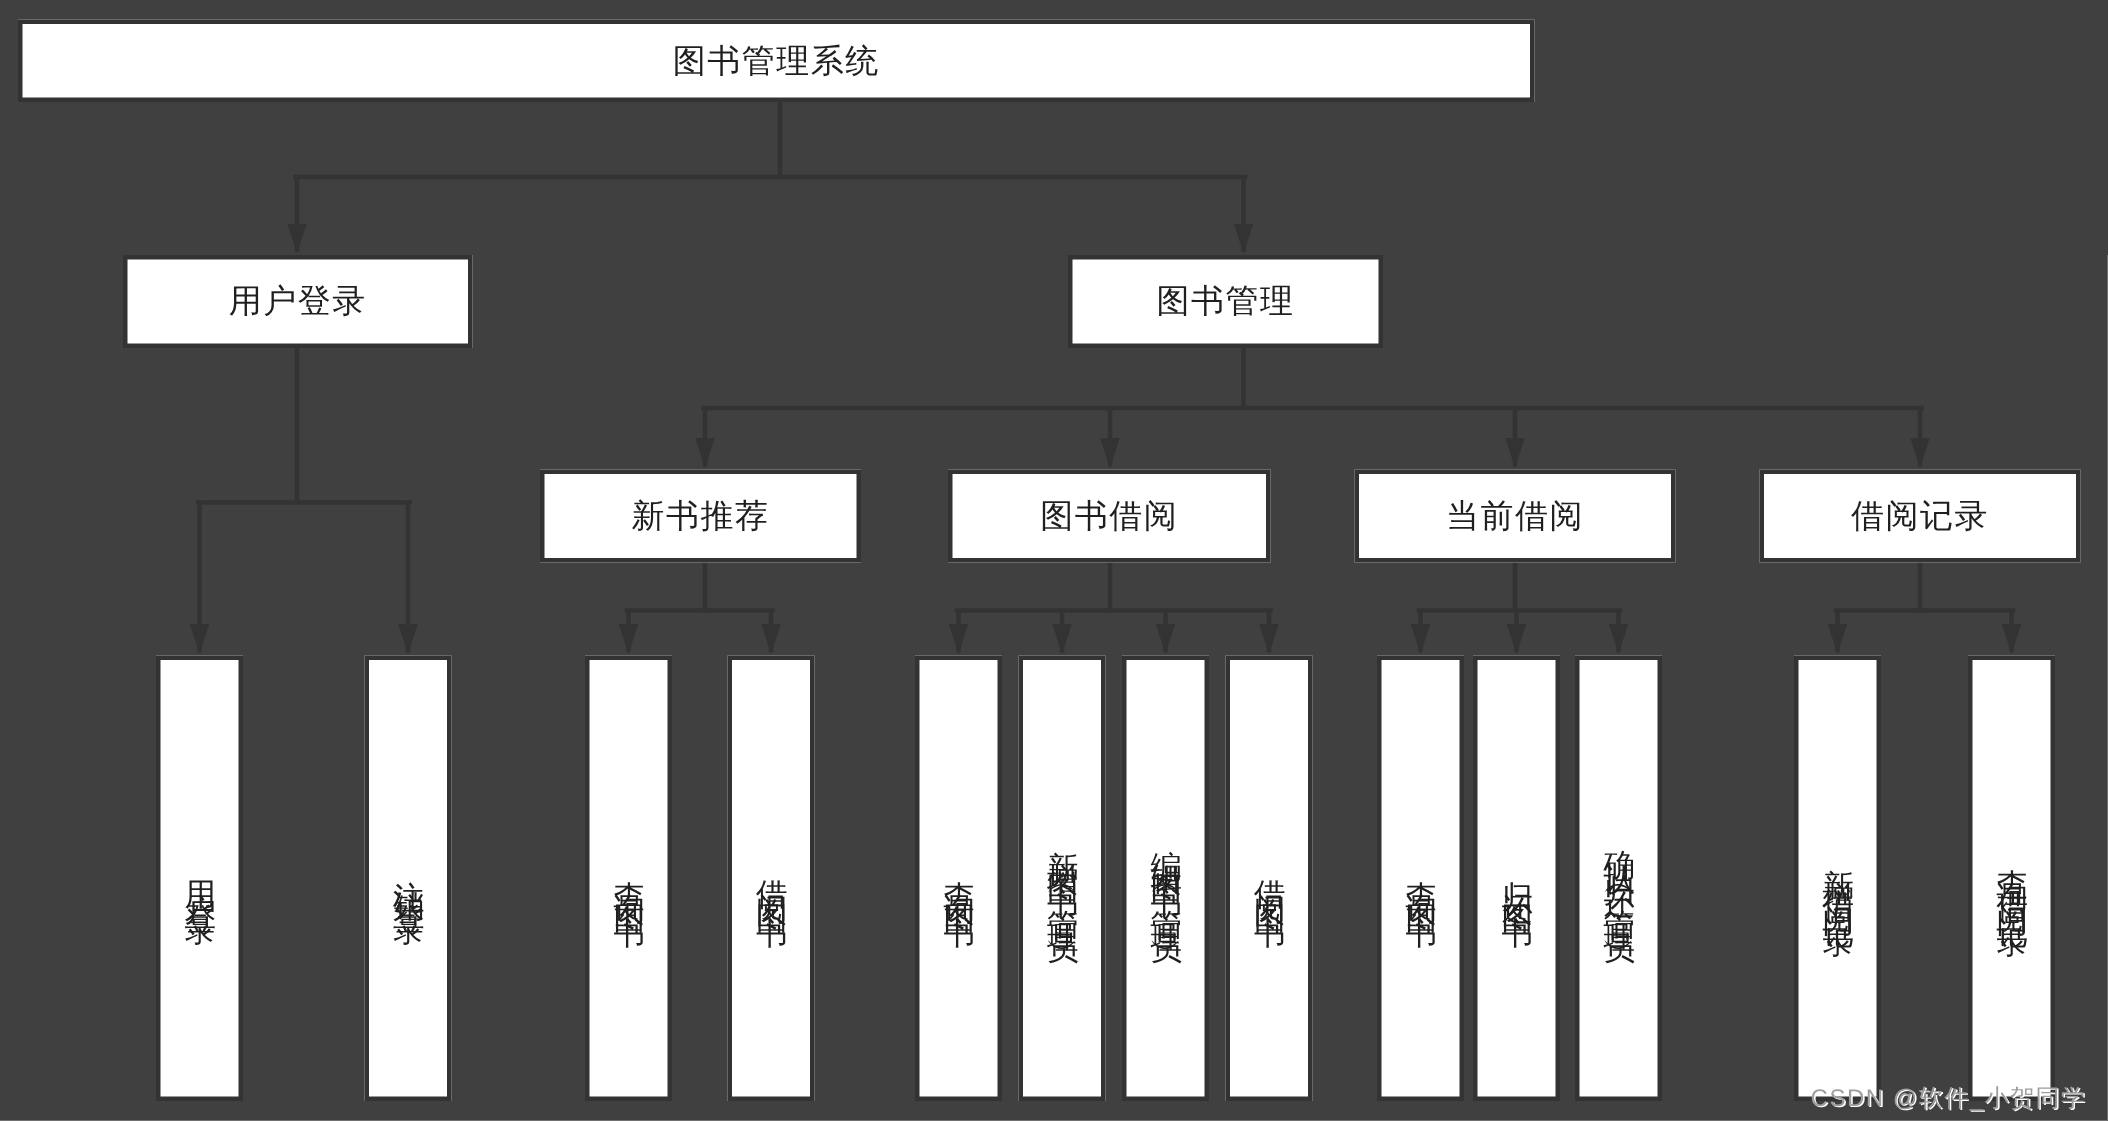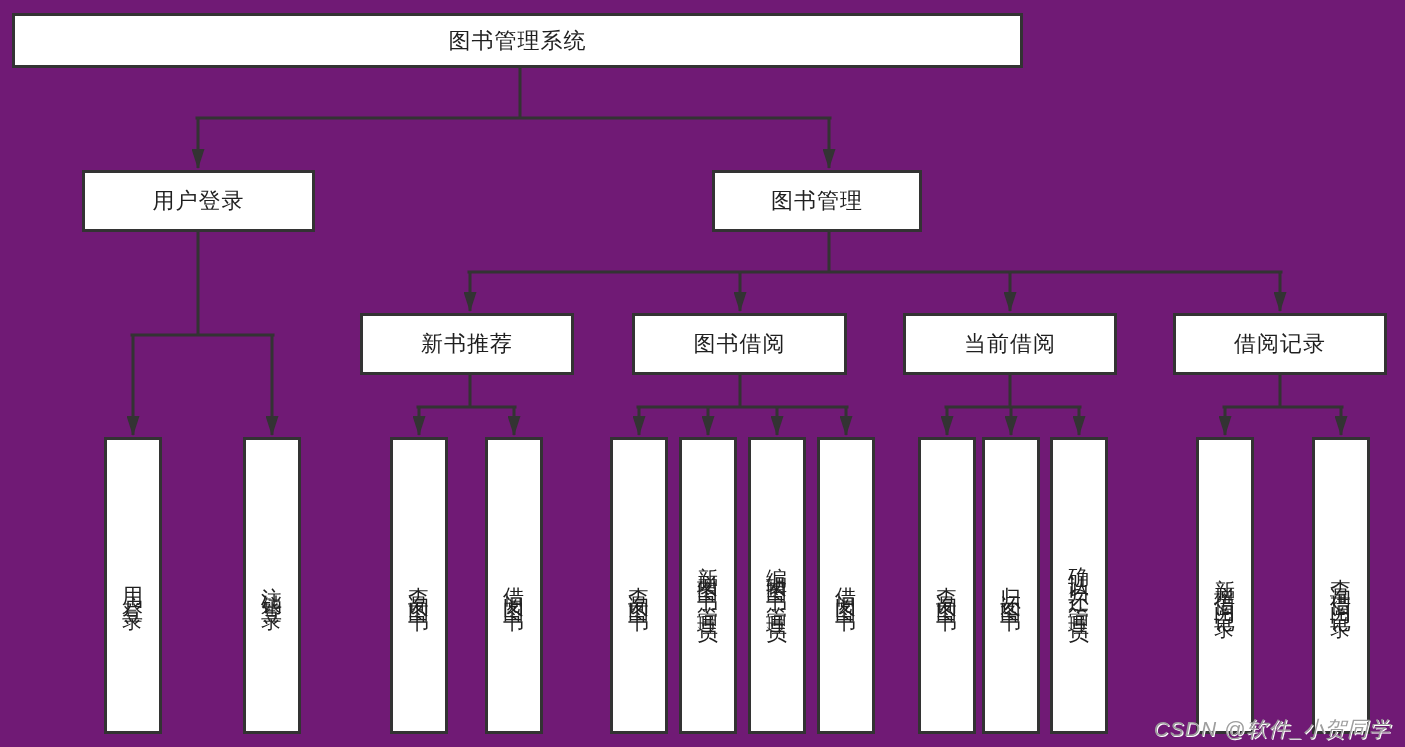--- a/index.html
+++ b/index.html
@@ -1,41 +1,40 @@
 <!DOCTYPE html>
 <html><head>
 <meta charset="utf-8">
 <style>
   html,body{margin:0;padding:0;}
   body{
     width:1405px;height:747px;background:#ffffff;
     font-family:"Liberation Sans","DejaVu Sans",sans-serif;
     overflow:hidden;
   }
-  .stage{position:relative;width:1405px;height:747px;background:#701a75;}
+  .stage{position:relative;width:1405px;height:747px;background:#404040;}
   .wires{position:absolute;left:0;top:0;}
   .node{
     position:absolute;box-sizing:border-box;
     background:#ffffff;border:3px solid #333333;
     display:flex;align-items:center;justify-content:center;
     color:#1f1f1f;
   }
   .node .lbl{font-size:22px;letter-spacing:1px;white-space:nowrap;}
   .leaf{width:58px;height:297px;}
   .leaf .vlbl{
     writing-mode:vertical-rl;text-orientation:mixed;
     font-size:21px;line-height:1;letter-spacing:8px;
     color:#1f1f1f;
   }
   .watermark{
     position:absolute;right:14px;bottom:4px;
-    font-size:21px;color:#9e9e9e;letter-spacing:1px;
+    font-size:16px;color:#9e9e9e;letter-spacing:1px;
     text-shadow:1px 1px 0 #ffffff;
     white-space:nowrap;
-    font-style:italic;
   }
 </style>
 </head>
 <body>
 
 <div class="stage">
 
   <svg class="wires" width="1405" height="747" viewBox="0 0 1405 747">
     <defs>
       <marker id="arrow" viewBox="0 0 20 13" refX="19" refY="6.5" markerWidth="20" markerHeight="13" markerUnits="userSpaceOnUse" orient="auto">

